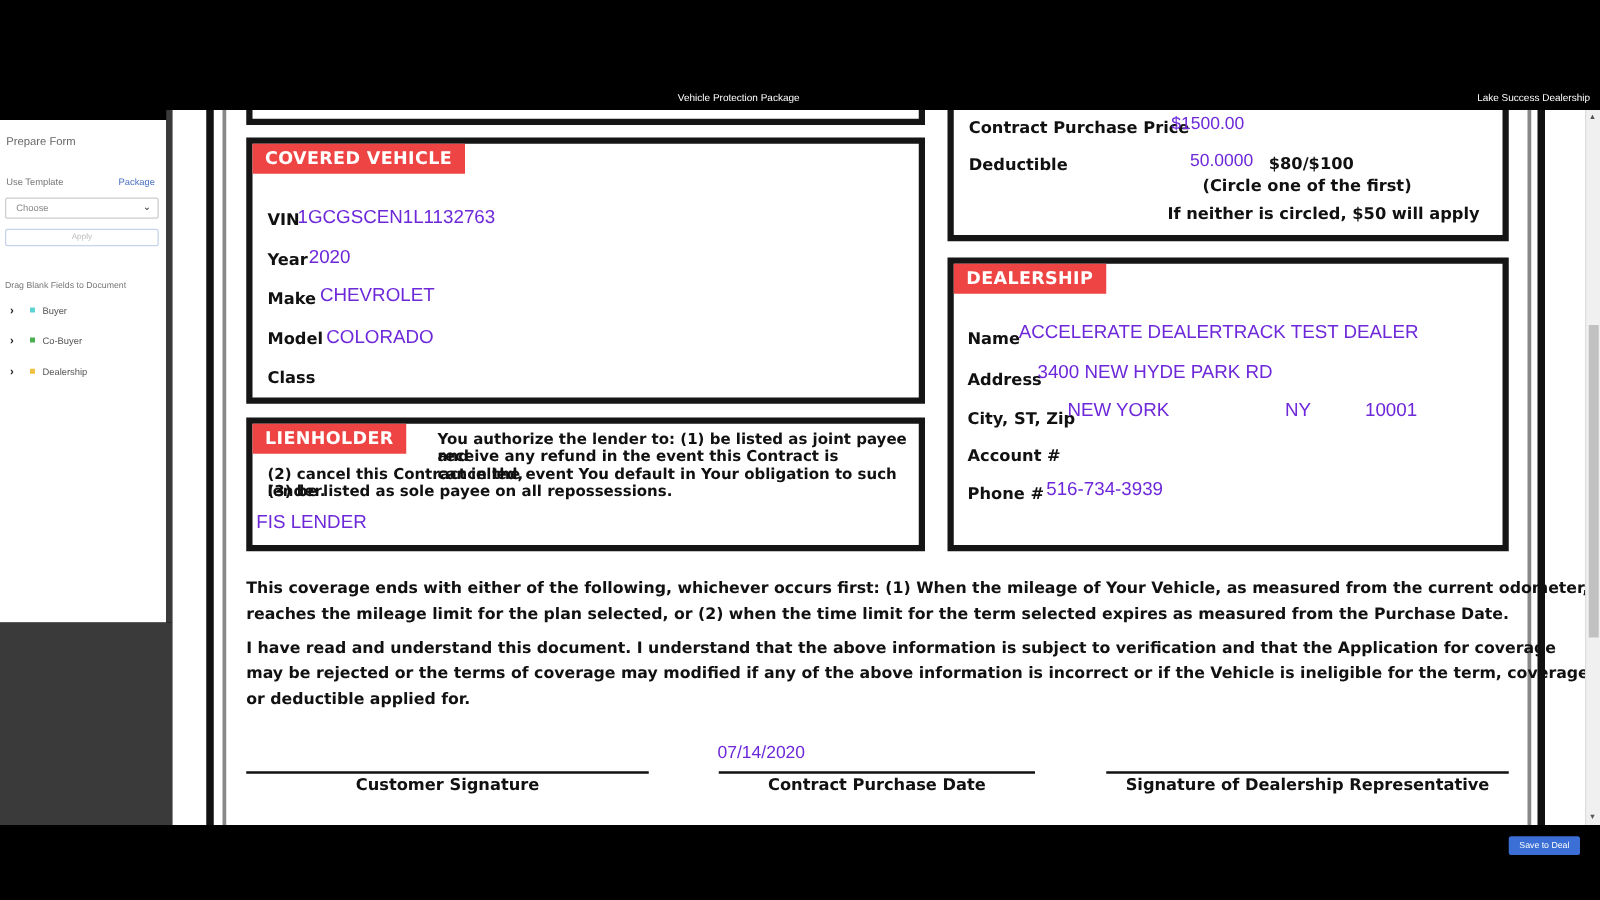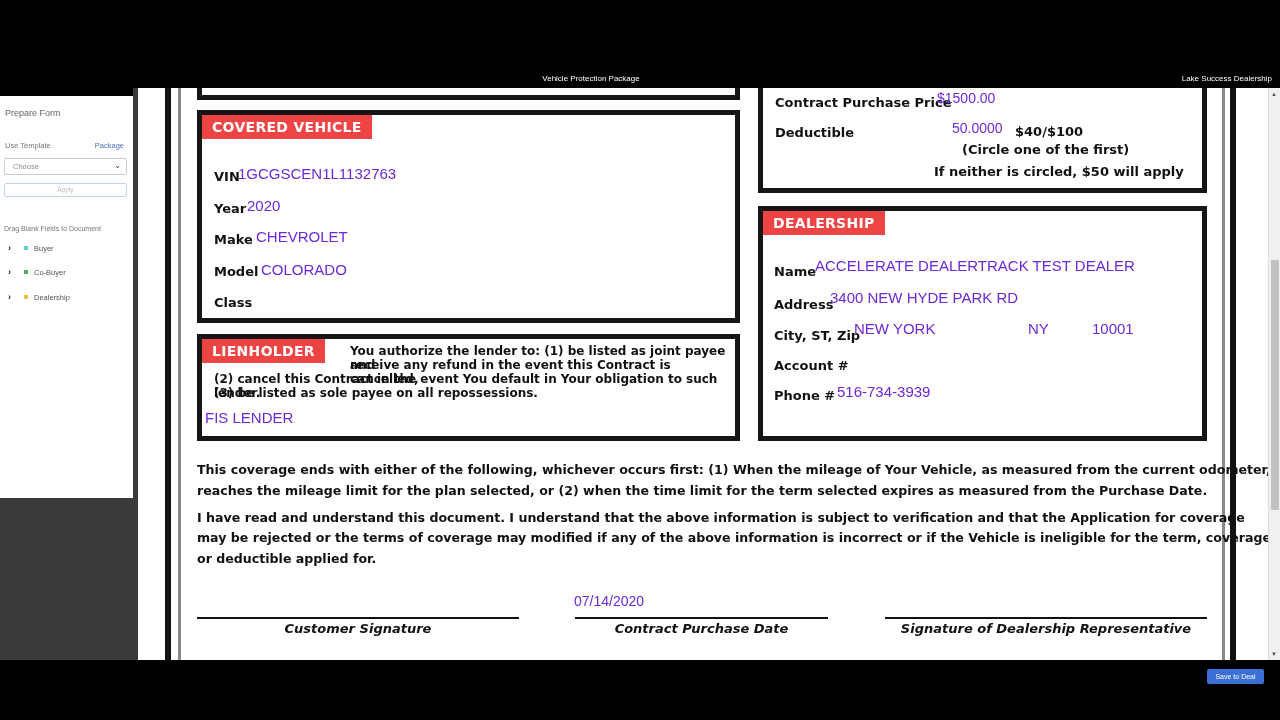--- a/index.html
+++ b/index.html
@@ -34,21 +34,21 @@
   .scroll-up { position: absolute; left: 2px; top: 3px; font-size: 6px; color: #555; }
   .scroll-down { position: absolute; left: 2px; bottom: 3px; font-size: 6px; color: #555; }
 
   .doc { position: absolute; left: 0; top: 0; width: 1130px; height: 546px; font-family: "DejaVu Sans", sans-serif; color: #111; }
   .box { position: absolute; border: 5px solid #151515; background: #fff; }
   .box-head { position: absolute; left: 0; top: 0; background: #ef4444; color: #fff; font-weight: bold; font-size: 14px; padding: 4px 10px 4px 10px; letter-spacing: 0.3px; }
   .lbl { position: absolute; font-weight: bold; font-size: 13px; color: #111; }
   .val { position: absolute; font-family: "Liberation Sans", sans-serif; font-size: 15px; color: #6d28d9; }
   .para { position: absolute; font-weight: bold; font-size: 12.6px; line-height: 20px; color: #111; white-space: nowrap; }
   .sig-line { position: absolute; height: 2px; background: #111; }
-  .sig-label { position: absolute; font-weight: bold; font-style: italic; font-size: 13px; text-align: center; }
+  .sig-label { position: absolute; font-weight: bold; font-size: 13px; text-align: center; }
 
   .bottombar { position: absolute; left: 0; top: 660px; width: 1280px; height: 60px; background: #000; }
   .save-btn { position: absolute; left: 1207px; top: 669px; width: 57px; height: 15px; background: #3b6fd6; color: #fff; font-size: 7px; text-align: center; line-height: 15px; border-radius: 2px; cursor: pointer; }
 </style>
 </head>
 <body>
 
 <div class="topbar">
   <div class="title-center">Vehicle Protection Package</div>
   <div class="title-right">Lake Success Dealership</div>
@@ -92,21 +92,21 @@
 
   <div class="doc">
 
     <div class="box" style="left:59px; top:-10px; width:543px; height:22px;"></div>
 
     <div class="box" style="left:620px; top:-10px; width:449px; height:115px;">
       <div class="lbl" style="left:12px; top:12px;">Contract Purchase Price</div>
       <div class="val" style="left:174px; top:7px; font-size:14px;">$1500.00</div>
       <div class="lbl" style="left:12px; top:42px;">Deductible</div>
       <div class="val" style="left:189px; top:37px; font-size:14px;">50.0000</div>
-      <div class="lbl" style="left:252px; top:41px;">$40/$100</div>
+      <div class="lbl" style="left:252px; top:41px;">$80/$100</div>
       <div class="lbl" style="left:199px; top:59px;">(Circle one of the first)</div>
       <div class="lbl" style="left:171px; top:81px;text-align:right;">If neither is circled, $50 will apply</div>
     </div>
 
     <div class="box" style="left:59px; top:22px; width:543px; height:213px;">
       <div class="box-head">COVERED VEHICLE</div>
       <div class="lbl" style="left:12px; top:54px;">VIN</div>
       <div class="val" style="left:36px; top:50px;">1GCGSCEN1L1132763</div>
       <div class="lbl" style="left:12px; top:86px;">Year</div>
       <div class="val" style="left:45px; top:82px;">2020</div>

